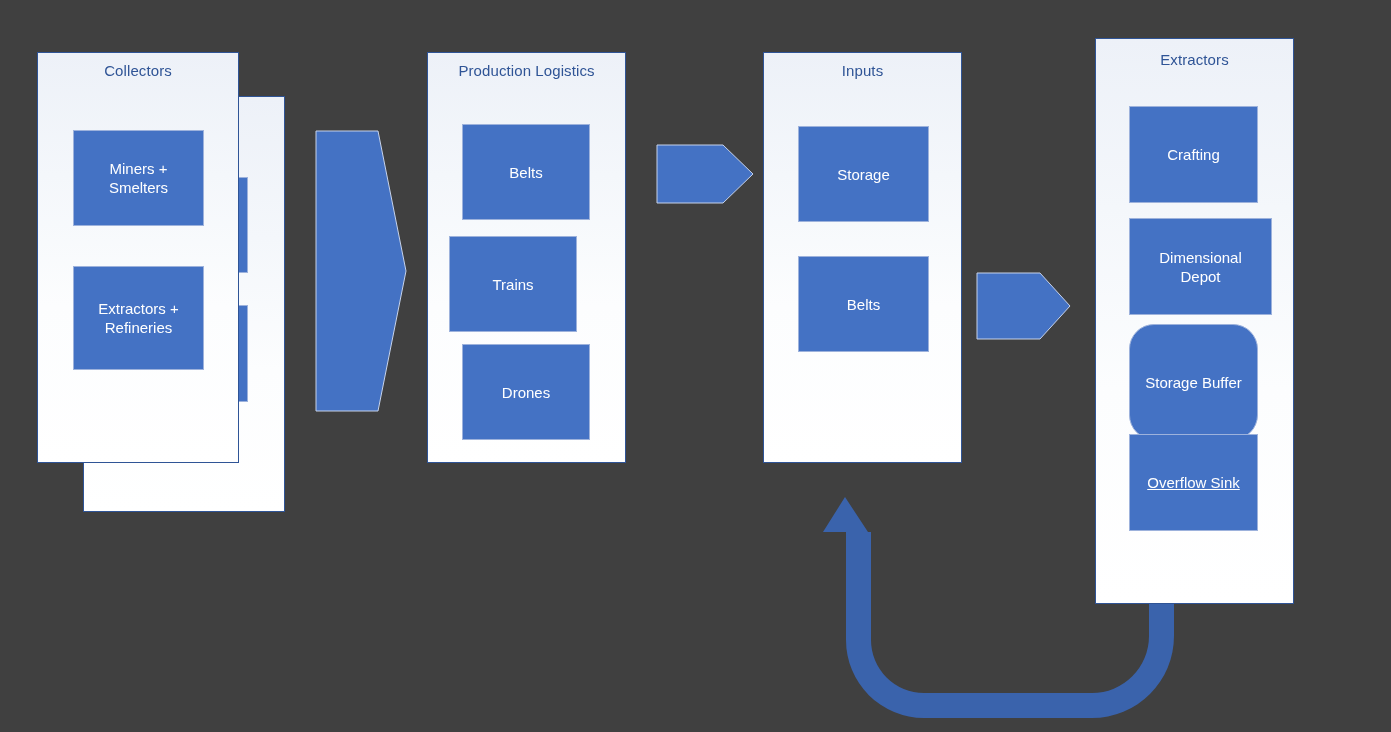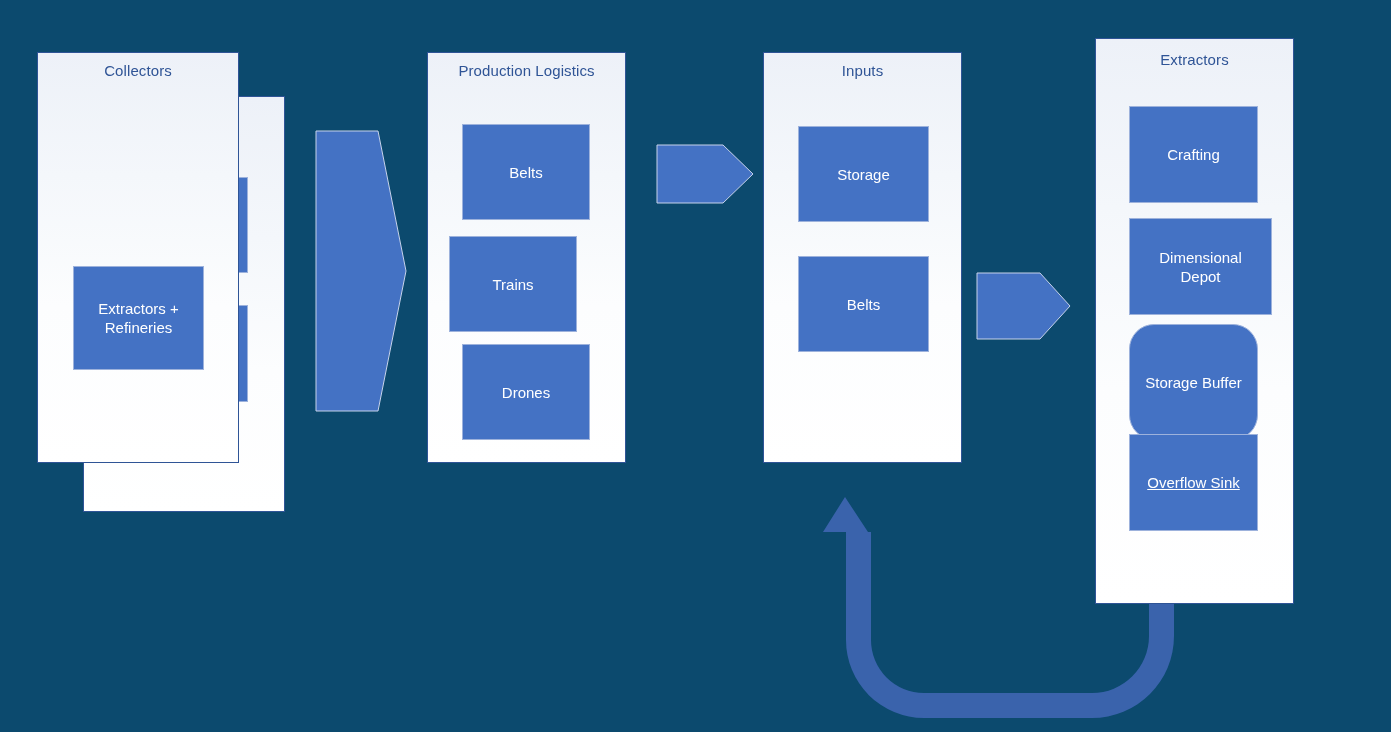--- a/index.html
+++ b/index.html
@@ -8,21 +8,21 @@
     padding: 0;
     background: #ffffff;
   }
   body {
     font-family: "Liberation Sans", sans-serif;
   }
   #canvas {
     position: relative;
     width: 1391px;
     height: 732px;
-    background: #0c4a6e;
+    background: #404040;
     overflow: hidden;
   }
 
   
   .group-box {
     position: absolute;
     box-sizing: border-box;
     border: 1px solid #2F5496;
     background: linear-gradient(to bottom, #EDF1F8 0%, #F4F7FB 30%, #FCFDFE 62%, #FFFFFF 100%);
   }
@@ -82,20 +82,22 @@
 
   <div class="group-box ghost" style="left:83px; top:96px; width:202px; height:416px; z-index:1;">
   </div>
 
   <div class="node partial" style="left:238px; top:177px; width:10px; height:96px; z-index:2;"></div>
   <div class="node partial" style="left:238px; top:305px; width:10px; height:97px; z-index:2;"></div>
 
   <div class="group-box" style="left:37px; top:52px; width:202px; height:411px; z-index:3;">
     <div class="group-title" style="top:9px;">Collectors</div>
   </div>
+  <div class="node" style="left:73px; top:130px; width:131px; height:96px; z-index:4;">Miners +
+Smelters</div>
   <div class="node" style="left:73px; top:266px; width:131px; height:104px; z-index:4;">Extractors +
 Refineries</div>
 
   <svg class="arrow-svg" style="left:316px; top:131px; width:90px; height:280px; z-index:5;" viewBox="0 0 90 280" preserveAspectRatio="none">
     <polygon class="arrow-shape" points="0,0 62,0 90,140 62,280 0,280"></polygon>
   </svg>
 
   <div class="group-box" style="left:427px; top:52px; width:199px; height:411px; z-index:3;">
     <div class="group-title" style="top:9px;">Production Logistics</div>
   </div>

